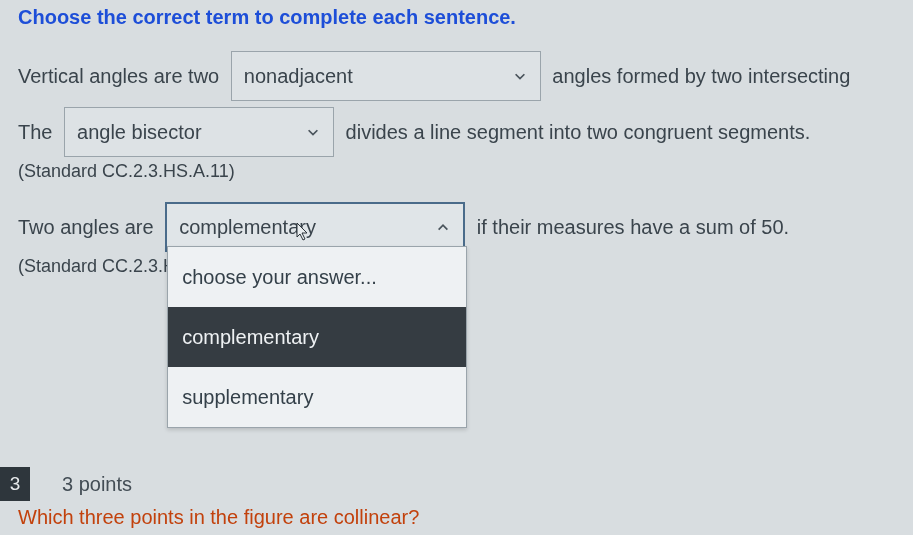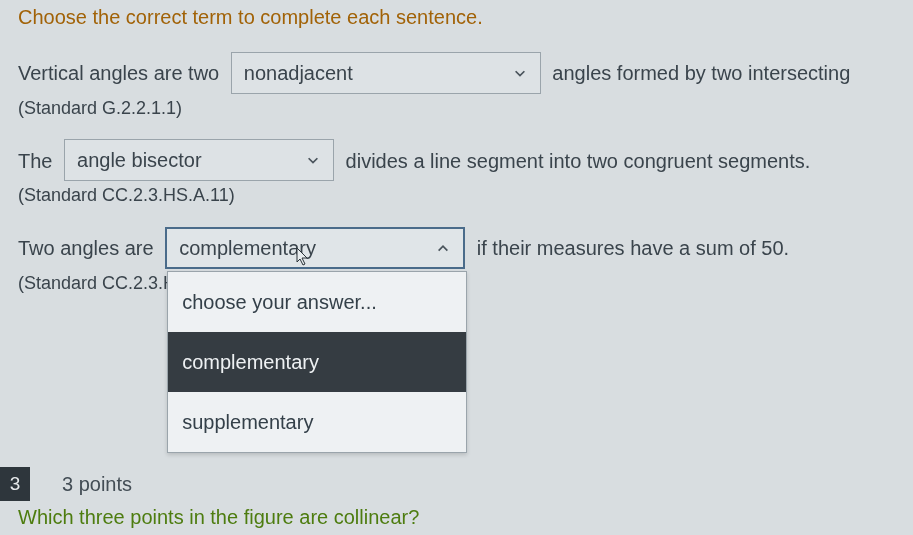--- a/index.html
+++ b/index.html
@@ -8,38 +8,38 @@
     height: 535px;
     background: #d8dde0;
     font-family: "Helvetica Neue", Arial, sans-serif;
     color: #2a3238;
     overflow: hidden;
     padding: 6px 18px 0 18px;
     position: relative;
   }
   .heading {
     font-size: 20px;
-    font-weight: 400;
+    font-weight: 700;
     margin-bottom: 22px;
-    color: #a16207;
+    color: #1d4ed8;
   }
   .sentence {
     font-size: 20px;
     color: #3a444c;
     line-height: 2.0;
     margin-bottom: 4px;
   }
   .sentence span, .sentence .select { vertical-align: middle; }
   .select {
     display: inline-flex;
     align-items: center;
     justify-content: space-between;
     border: 1px solid #9aa4ab;
     background: #dde2e5;
-    height: 42px;
+    height: 50px;
     padding: 0 12px;
     margin: 0 6px;
     font-size: 20px;
     color: #3a444c;
     cursor: pointer;
     position: relative;
   }
   .select.w1 { width: 310px; }
   .select.w2 { width: 270px; }
   .select.w3 { width: 300px; border: 2px solid #4a6b8a; background:#e0e5e8; }
@@ -93,21 +93,21 @@
   }
   .points {
     padding-left: 32px;
     color: #434d55;
   }
   .footer-q {
     position: absolute;
     left: 18px;
     bottom: 6px;
     font-size: 20px;
-    color: #4d7c0f;
+    color: #c2410c;
   }
   .cursor {
     position: absolute;
     pointer-events: none;
   }
   .cursor svg { width:16px; height:20px; }
 </style>
 </head>
 <body>
 
@@ -119,21 +119,20 @@
     <span class="select w1">
       <span>nonadjacent</span>
       <span class="chev">
         <svg viewBox="0 0 16 16">
             <polyline points="3,6 8,11 13,6"></polyline>
           </svg>
       </span>
     </span>
     <span>angles formed by two intersecting</span>
   </div>
-  <div class="standard">(Standard G.2.2.1.1)</div>
 </div>
 
 <div class="block">
   <div class="sentence">
     <span>The</span>
     <span class="select w2">
       <span>angle bisector</span>
       <span class="chev">
         <svg viewBox="0 0 16 16">
             <polyline points="3,6 8,11 13,6"></polyline>

